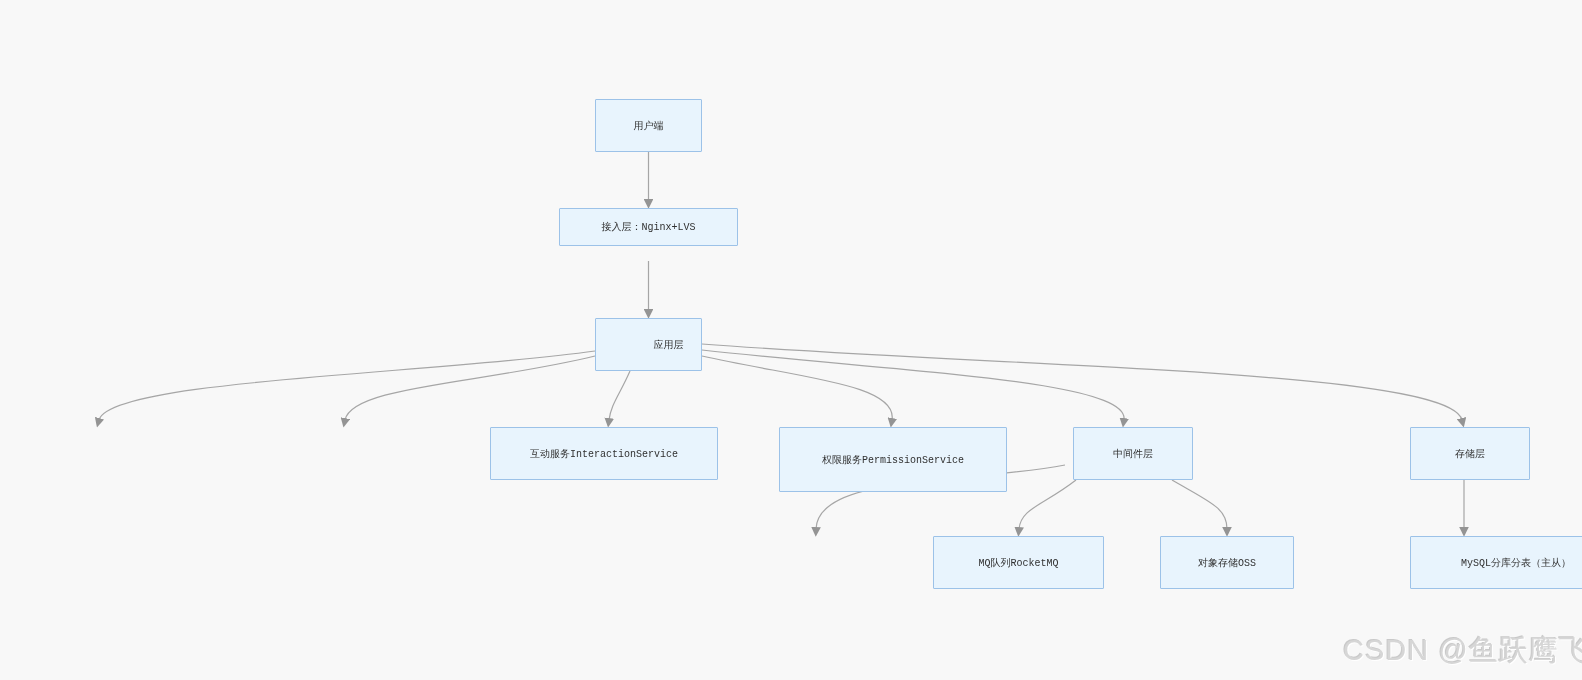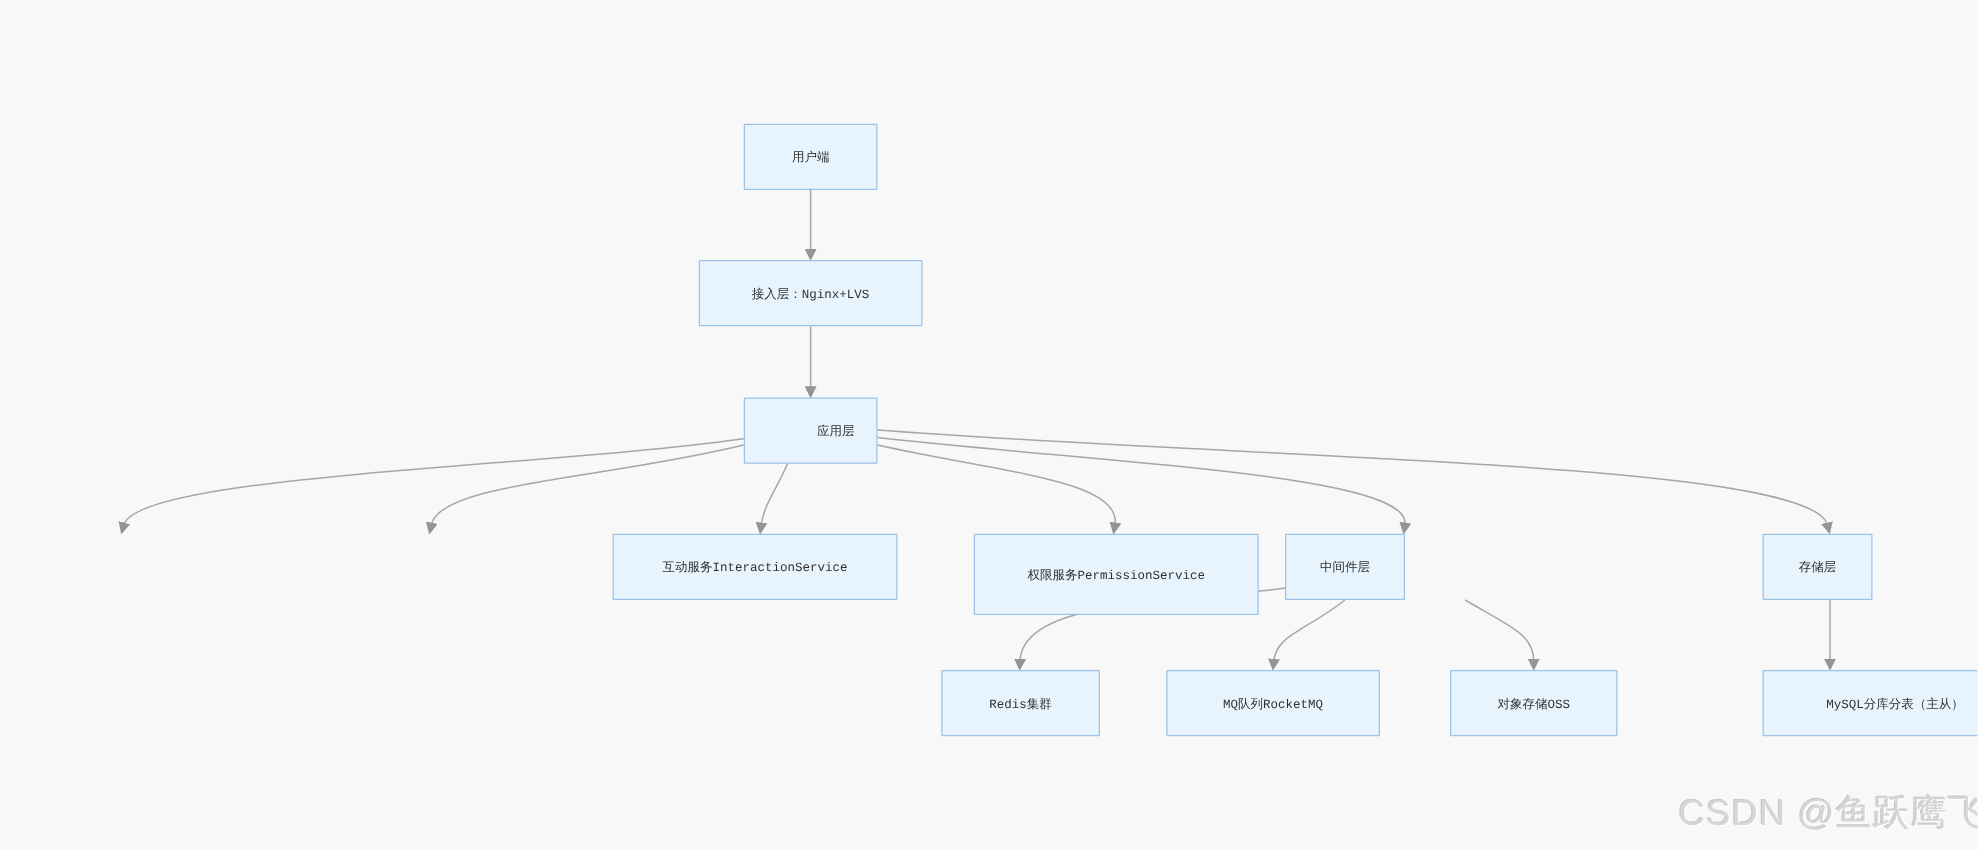--- a/index.html
+++ b/index.html
@@ -46,29 +46,29 @@
     border: 1px solid var(--node-border);
     color: var(--text);
     font-size: 10px;
     text-align: center;
     white-space: nowrap;
     border-radius: 1px;
     font-family: Liberation Mono, monospace;
   }
   
   #n-client      { left: 595px;  top: 99px;  width: 107px; height: 53px; }
-  #n-access      { left: 559px;  top: 208px; width: 179px; height: 53px; }
+  #n-access      { left: 559px;  top: 208px; width: 179px; height: 38px; }
   #n-app         { left: 595px;  top: 318px; width: 107px; height: 53px; padding-left: 40px; }
   
   #n-post        { left: 6px;    top: 427px; width: 186px; height: 53px; }
   #n-feed        { left: 249px;  top: 427px; width: 191px; height: 53px; }
   #n-interaction { left: 490px;  top: 427px; width: 228px; height: 53px; }
   #n-permission  { left: 779px;  top: 427px; width: 228px; height: 65px; }
-  #n-middleware  { left: 1028px; top: 427px; width: 96px; height: 53px; }
-  #n-storage     { left: 1410px; top: 427px; width: 88px; height: 53px; }
+  #n-middleware  { left: 1073px; top: 427px; width: 120px; height: 53px; }
+  #n-storage     { left: 1410px; top: 427px; width: 120px; height: 53px; }
   
   #n-redis       { left: 753px;  top: 536px; width: 127px; height: 53px; }
   #n-mq          { left: 933px;  top: 536px; width: 171px; height: 53px; }
   #n-oss         { left: 1160px; top: 536px; width: 134px; height: 53px; text-align: center; }
   #n-mysql       { left: 1410px; top: 536px; width: 212px; height: 53px; }
 
   .watermark {
     position: absolute;
     left: 1343px;
     top: 631px;
@@ -117,19 +117,18 @@
     <path class="edge" d="M 1464 480 L 1464 529" marker-end="url(#arrow)"></path>
   </svg>
 
   <div class="node" id="n-client">用户端</div>
   <div class="node" id="n-access">接入层：Nginx+LVS</div>
   <div class="node" id="n-app">应用层</div>
   <div class="node" id="n-interaction">互动服务InteractionService</div>
   <div class="node" id="n-permission">权限服务PermissionService</div>
   <div class="node" id="n-middleware">中间件层</div>
   <div class="node" id="n-storage">存储层</div>
-  <div class="node" id="n-redis">Redis集群</div>
   <div class="node" id="n-mq">MQ队列RocketMQ</div>
   <div class="node" id="n-oss">对象存储OSS</div>
   <div class="node" id="n-mysql">MySQL分库分表（主从）</div>
 
   <div class="watermark">CSDN @鱼跃鹰飞</div>
 </div>
 
 </body></html>

